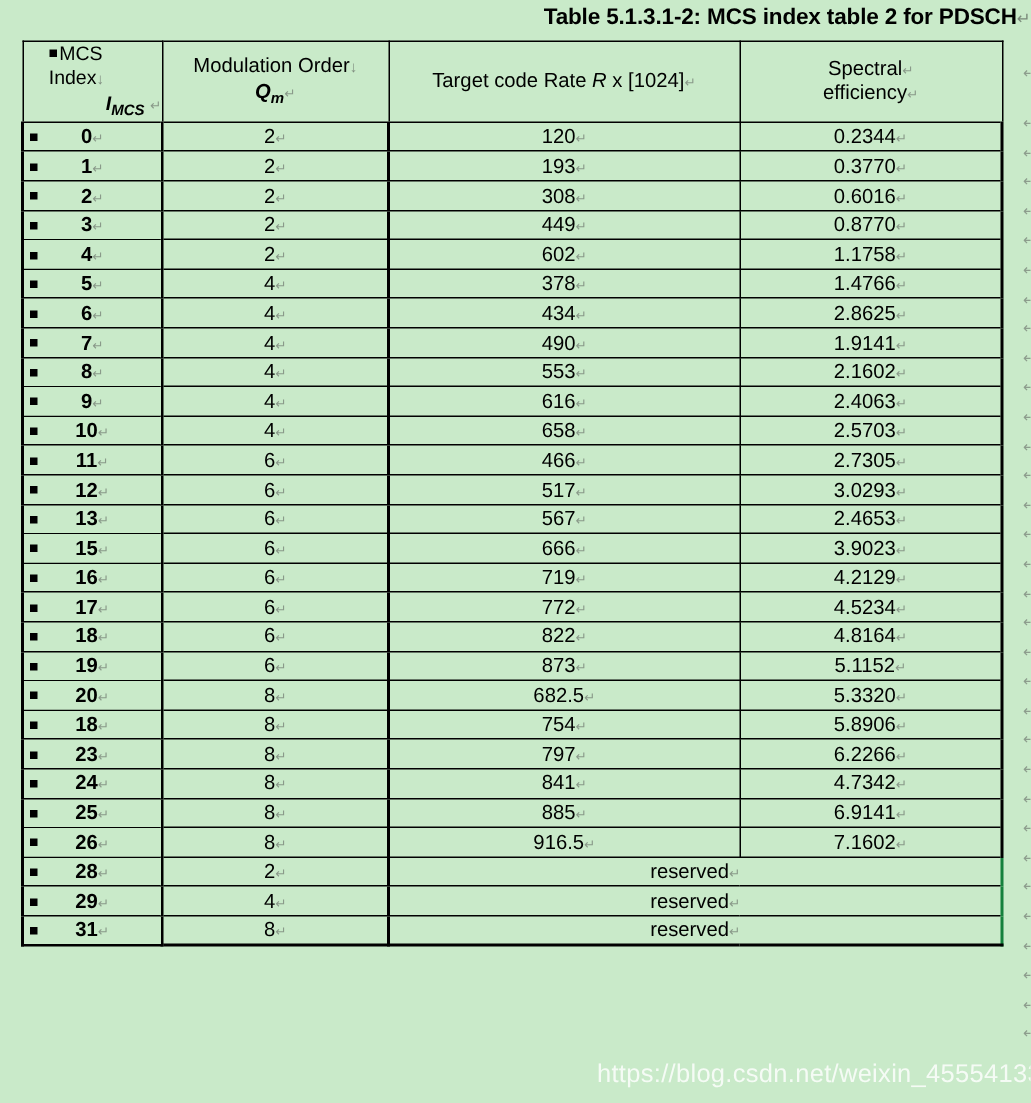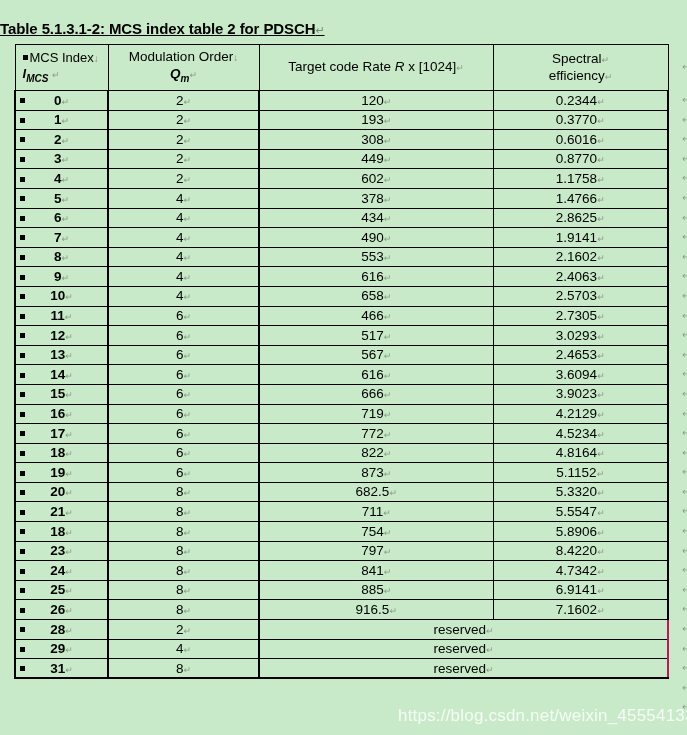--- a/index.html
+++ b/index.html
@@ -17,28 +17,27 @@
 
   #page {
     position: relative;
     width: 687px;
     height: 735px;
     box-sizing: border-box;
   }
 
   
   .title {
-    text-align: left;
+    text-align: right;
     font-size: 15px;
     font-weight: bold;
     color: #000;
-    padding-top: 20px;
+    padding-top: 3px;
     padding-bottom: 7px;
     letter-spacing: -0.1px;
-    text-decoration: underline;
   }
   .pilcrow {
     color: #7a8a7a;
     font-weight: normal;
     font-size: 11px;
     vertical-align: baseline;
   }
   .pilcrow-sm {
     color: #8a9a8a;
     font-weight: normal;
@@ -80,22 +79,22 @@
     font-size: 13.5px;
     text-align: center;
     height: 46px;
     vertical-align: middle;
     line-height: 1.25;
     border-left: 2px solid #000;
     border-right: 2px solid #000;
     border-top: 2px solid #000;
     border-bottom: 2px solid #000;
   }
-  thead th.h1 { font-size: 13px; text-align: left; padding-left: 7px; }
-  thead th.h1 .l2 { display: block; text-align: left; }
+  thead th.h1 { font-size: 13px; text-align: left; padding-left: 17px; }
+  thead th.h1 .l2 { display: block; text-align: right; }
   thead th.h2 .l2 { display: block; }
   thead th.h4 .l1, thead th.h4 .l2 { display: block; }
 
   .sq {
     display: inline-block;
     width: 5px;
     height: 5px;
     background: #000;
     vertical-align: middle;
     margin-right: 2px;
@@ -140,21 +139,21 @@
     margin-top: -2px;
     margin-right: 0;
   }
   tbody td.mod {
     border-right: 2px solid #000;
   }
   tbody td.spec {
     border-right: 2px solid #000;
   }
   tbody td.resv {
-    border-right: 2px solid #be185d;
+    border-right: 2px solid #15803d;
   }
   tbody tr.last td { border-bottom: 2px solid #000; margin-left: 27px; }
 
   
   .outer-marks {
     position: absolute;
     left: 668px;
     top: 0;
     width: 20px;
   }
@@ -293,26 +292,20 @@
             <td class="rate"><span>517</span><span class="pilcrow-sm">↵</span></td>
             <td class="spec"><span>3.0293</span><span class="pilcrow-sm">↵</span></td>
           </tr>
           <tr>
             <td class="idx"><span class="sq"></span><span>13</span><span class="pilcrow-sm">↵</span></td>
             <td class="mod"><span>6</span><span class="pilcrow-sm">↵</span></td>
             <td class="rate"><span>567</span><span class="pilcrow-sm">↵</span></td>
             <td class="spec"><span>2.4653</span><span class="pilcrow-sm">↵</span></td>
           </tr>
           <tr>
-            <td class="idx"><span class="sq"></span><span>14</span><span class="pilcrow-sm">↵</span></td>
-            <td class="mod"><span>6</span><span class="pilcrow-sm">↵</span></td>
-            <td class="rate"><span>616</span><span class="pilcrow-sm">↵</span></td>
-            <td class="spec"><span>3.6094</span><span class="pilcrow-sm">↵</span></td>
-          </tr>
-          <tr>
             <td class="idx"><span class="sq"></span><span>15</span><span class="pilcrow-sm">↵</span></td>
             <td class="mod"><span>6</span><span class="pilcrow-sm">↵</span></td>
             <td class="rate"><span>666</span><span class="pilcrow-sm">↵</span></td>
             <td class="spec"><span>3.9023</span><span class="pilcrow-sm">↵</span></td>
           </tr>
           <tr>
             <td class="idx"><span class="sq"></span><span>16</span><span class="pilcrow-sm">↵</span></td>
             <td class="mod"><span>6</span><span class="pilcrow-sm">↵</span></td>
             <td class="rate"><span>719</span><span class="pilcrow-sm">↵</span></td>
             <td class="spec"><span>4.2129</span><span class="pilcrow-sm">↵</span></td>
@@ -335,36 +328,30 @@
             <td class="rate"><span>873</span><span class="pilcrow-sm">↵</span></td>
             <td class="spec"><span>5.1152</span><span class="pilcrow-sm">↵</span></td>
           </tr>
           <tr>
             <td class="idx"><span class="sq"></span><span>20</span><span class="pilcrow-sm">↵</span></td>
             <td class="mod"><span>8</span><span class="pilcrow-sm">↵</span></td>
             <td class="rate"><span>682.5</span><span class="pilcrow-sm">↵</span></td>
             <td class="spec"><span>5.3320</span><span class="pilcrow-sm">↵</span></td>
           </tr>
           <tr>
-            <td class="idx"><span class="sq"></span><span>21</span><span class="pilcrow-sm">↵</span></td>
-            <td class="mod"><span>8</span><span class="pilcrow-sm">↵</span></td>
-            <td class="rate"><span>711</span><span class="pilcrow-sm">↵</span></td>
-            <td class="spec"><span>5.5547</span><span class="pilcrow-sm">↵</span></td>
-          </tr>
-          <tr>
             <td class="idx"><span class="sq"></span><span>18</span><span class="pilcrow-sm">↵</span></td>
             <td class="mod"><span>8</span><span class="pilcrow-sm">↵</span></td>
             <td class="rate"><span>754</span><span class="pilcrow-sm">↵</span></td>
             <td class="spec"><span>5.8906</span><span class="pilcrow-sm">↵</span></td>
           </tr>
           <tr>
             <td class="idx"><span class="sq"></span><span>23</span><span class="pilcrow-sm">↵</span></td>
             <td class="mod"><span>8</span><span class="pilcrow-sm">↵</span></td>
             <td class="rate"><span>797</span><span class="pilcrow-sm">↵</span></td>
-            <td class="spec"><span>8.4220</span><span class="pilcrow-sm">↵</span></td>
+            <td class="spec"><span>6.2266</span><span class="pilcrow-sm">↵</span></td>
           </tr>
           <tr>
             <td class="idx"><span class="sq"></span><span>24</span><span class="pilcrow-sm">↵</span></td>
             <td class="mod"><span>8</span><span class="pilcrow-sm">↵</span></td>
             <td class="rate"><span>841</span><span class="pilcrow-sm">↵</span></td>
             <td class="spec"><span>4.7342</span><span class="pilcrow-sm">↵</span></td>
           </tr>
           <tr>
             <td class="idx"><span class="sq"></span><span>25</span><span class="pilcrow-sm">↵</span></td>
             <td class="mod"><span>8</span><span class="pilcrow-sm">↵</span></td>

